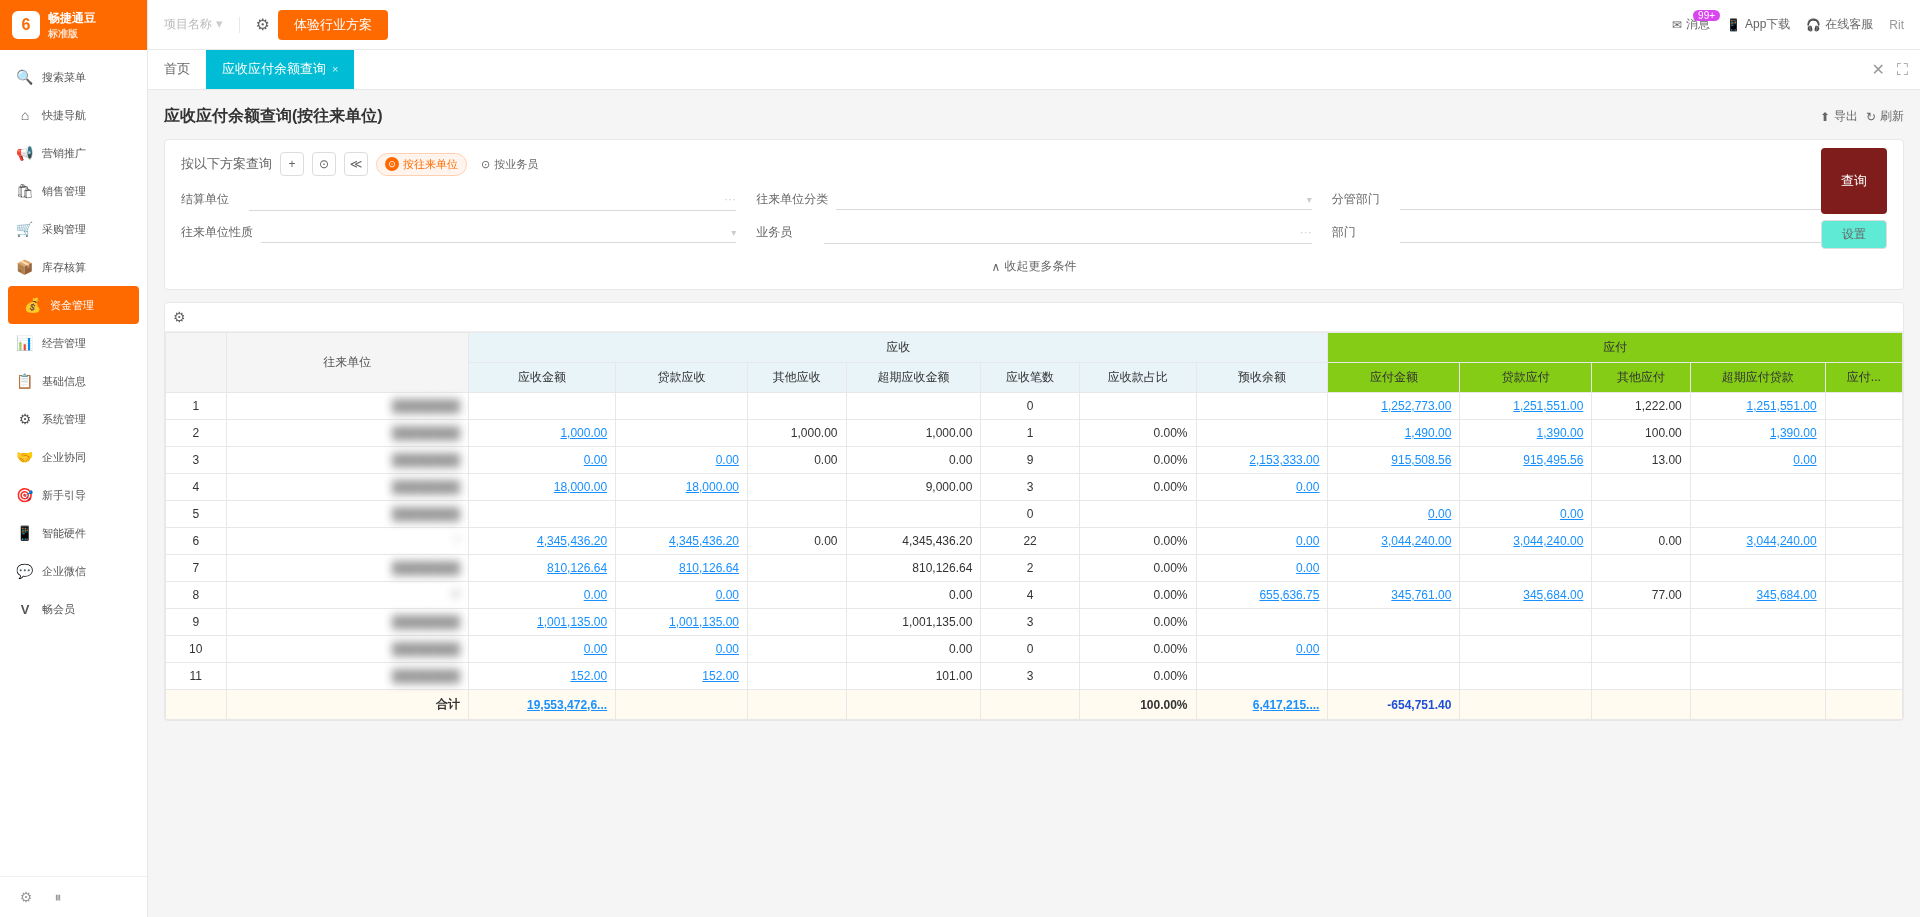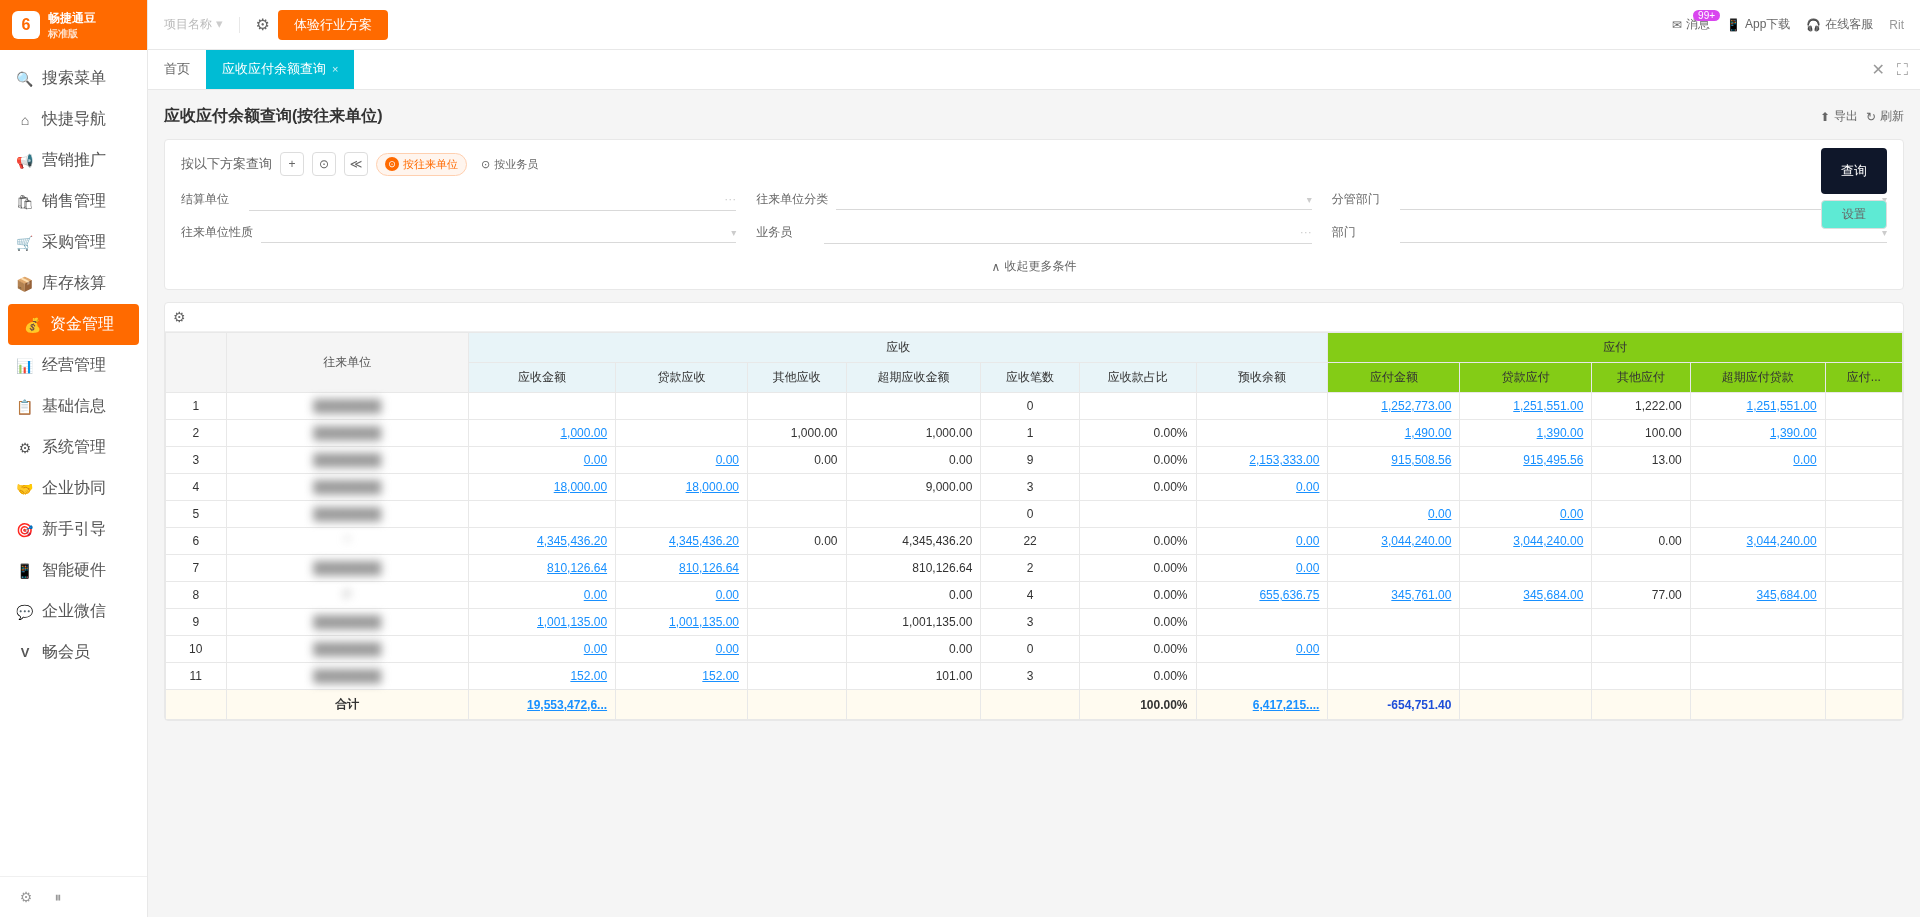--- a/index.html
+++ b/index.html
@@ -18,21 +18,21 @@
       color: #fff; font-size: 14px; font-weight: bold;
     }
     .sidebar-logo-icon { width: 28px; height: 28px; background: #fff; border-radius: 6px; margin-right: 8px; display: flex; align-items: center; justify-content: center; color: #ff6a00; font-weight: bold; font-size: 16px; }
     .sidebar-menu { flex: 1; overflow-y: auto; padding: 8px 0; }
     .sidebar-item {
       display: flex; align-items: center; padding: 10px 16px;
       cursor: pointer; color: #555; transition: background 0.2s;
     }
     .sidebar-item.active { background: #ff6a00; color: #fff; border-radius: 4px; margin: 0 8px; }
     .sidebar-icon { width: 18px; height: 18px; margin-right: 8px; display: flex; align-items: center; justify-content: center; font-size: 14px; }
-    .sidebar-label { font-size: 16px; }
+    .sidebar-label { font-size: 11px; }
     .sidebar-bottom { padding: 10px 16px; display: flex; align-items: center; gap: 12px; border-top: 1px solid #f0f0f0; }
     .sidebar-bottom-icon { width: 20px; height: 20px; display: flex; align-items: center; justify-content: center; color: #999; cursor: pointer; font-size: 14px; }
 
     
     .topbar {
       position: fixed; left: 148px; top: 0; right: 0; height: 50px;
       background: #fff; border-bottom: 1px solid #e8e8e8;
       display: flex; align-items: center; padding: 0 16px;
       z-index: 99;
     }
@@ -110,42 +110,42 @@
     }
     .filter-input-dots { color: #ccc; }
     .filter-chevron { color: #ccc; font-size: 10px; }
 
     .filter-collapse {
       text-align: center; margin-top: 8px; padding: 6px 0;
       color: #666; font-size: 12px; cursor: pointer;
       display: flex; align-items: center; justify-content: center; gap: 4px;
     }
     .btn-query {
-      background: #0f172a; color: #fff; border: none; border-radius: 4px;
-      padding: 14px 20px; cursor: pointer; font-size: 13px;
+      background: #7f1d1d; color: #fff; border: none; border-radius: 4px;
+      padding: 24px 20px; cursor: pointer; font-size: 13px;
     }
     .btn-settings {
       background: #5eead4; color: #666; border: 1px solid #ddd; border-radius: 4px;
       padding: 5px 14px; cursor: pointer; font-size: 12px;
     }
 
     
     .table-section {
       background: #fff; border-radius: 4px; border: 1px solid #e8e8e8;
     }
     .table-toolbar {
       padding: 6px 8px; display: flex; align-items: center; border-bottom: 1px solid #f0f0f0;
     }
     .table-settings-icon { color: #666; cursor: pointer; font-size: 14px; }
 
     table { width: 100%; border-collapse: collapse; }
     th, td { border: 1px solid #e8e8e8; padding: 6px 8px; font-size: 12px; white-space: nowrap; }
     th { background: #f5f5f5; color: #555; font-weight: normal; text-align: center; }
     td { color: #333; text-align: right; }
-    td.text-left { text-align: center; }
+    td.text-left { text-align: right; }
     td.text-center { text-align: center; }
     .th-yingshou { background: #e8f4f8; color: #333; }
     .th-yingfu { background: #84cc16; color: #333; }
 
     .link-style { color: #1890ff; text-decoration: underline; cursor: pointer; }
     .footer-row td { background: #fffbf0; font-weight: bold; }
 
     .blurred { filter: blur(4px); user-select: none; color: #999; }
   </style>
 </head>

